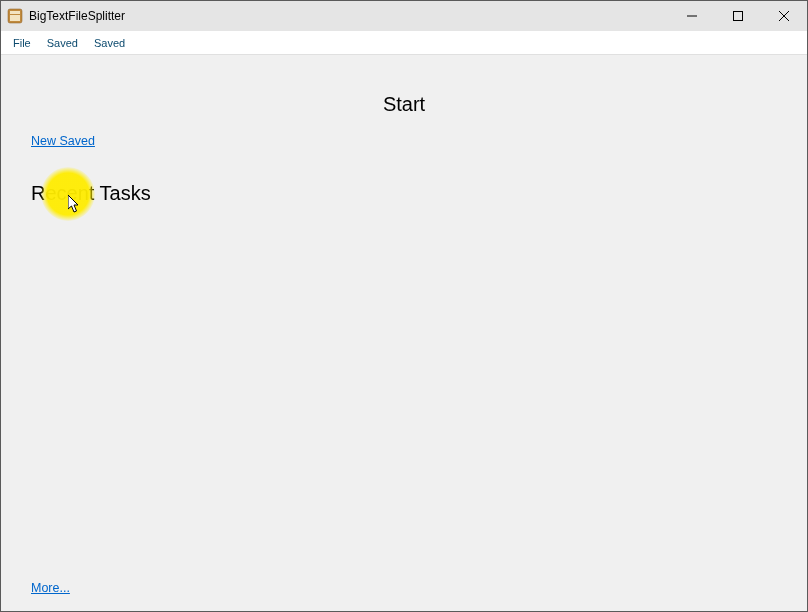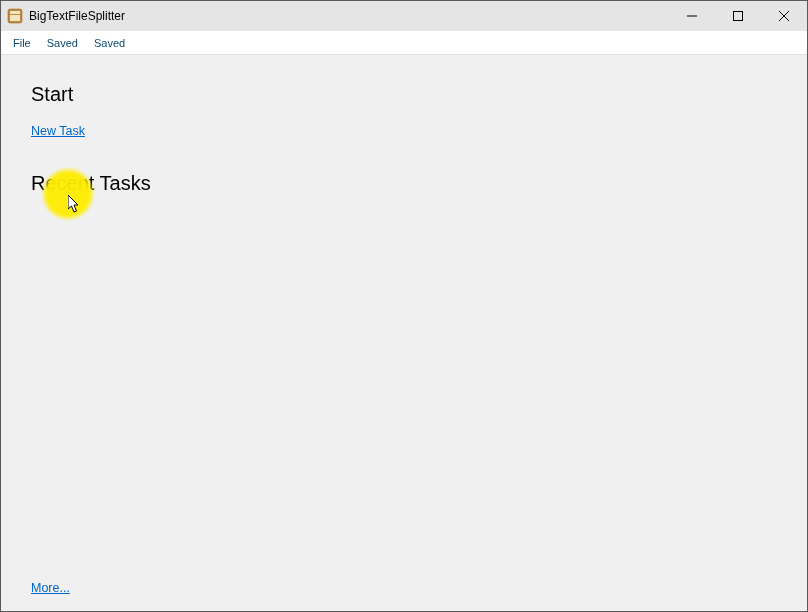--- a/index.html
+++ b/index.html
@@ -79,21 +79,21 @@
       padding: 28px 30px 20px 30px;
       position: relative;
       display: flex;
       flex-direction: column;
     }
     .section-heading {
       font-size: 20px;
       font-weight: 400;
       color: #000;
     }
-    .heading-start { margin-top: 0; }
+    .heading-start { margin-top: 10px; text-align: center; }
     .heading-recent { margin-top: 34px; }
     .heading-saved { margin-top: 182px; }
     .link {
       color: #0066cc;
       text-decoration: underline;
       font-size: 12.5px;
       cursor: pointer;
       display: inline-block;
       position: relative;
     }
@@ -161,21 +161,21 @@
     <div class="menu-item">Saved</div>
     <div class="menu-item">Saved</div>
   </div>
 
   <div class="content">
 
     <div class="highlight-circle" style="left:40px; top:112px;"></div>
 
     <div class="section-heading heading-start">Start</div>
 
-    <a class="link new-task-link">New Task</a>
+    <a class="link new-task-link">New Saved</a>
 
     <div class="section-heading heading-recent">Recent Tasks</div>
 
 
     <a class="link more-link">More...</a>
 
     <span class="cursor-overlay" style="left:67px; top:140px;">
       <svg width="16" height="20" viewBox="0 0 16 20">
         <path d="M0 0 L0 14 L3.5 11 L6 17 L8.5 16 L6 10 L10 10 Z" fill="#ffffff" stroke="#000000" stroke-width="1"></path>
       </svg>

